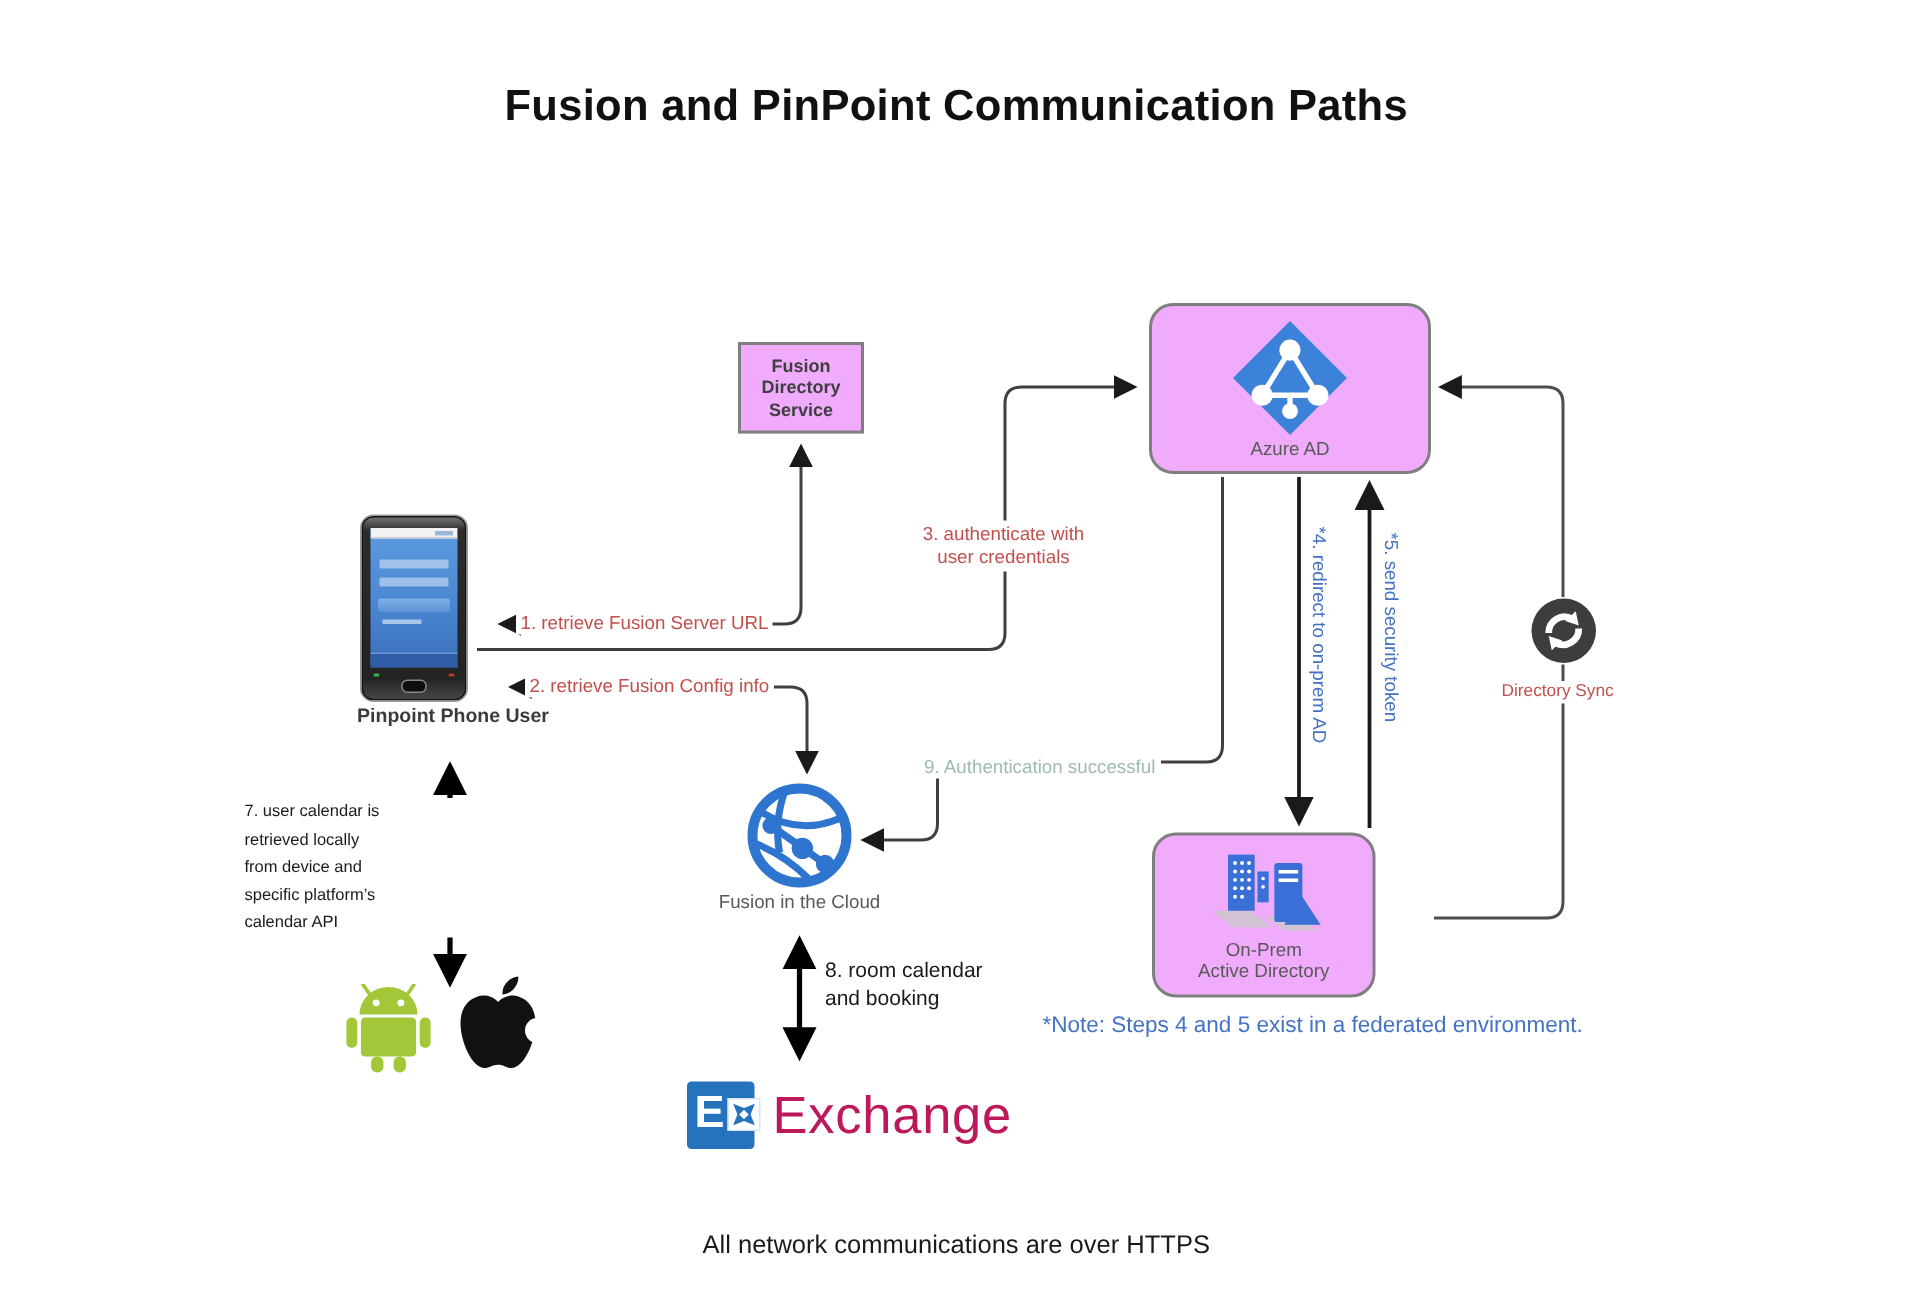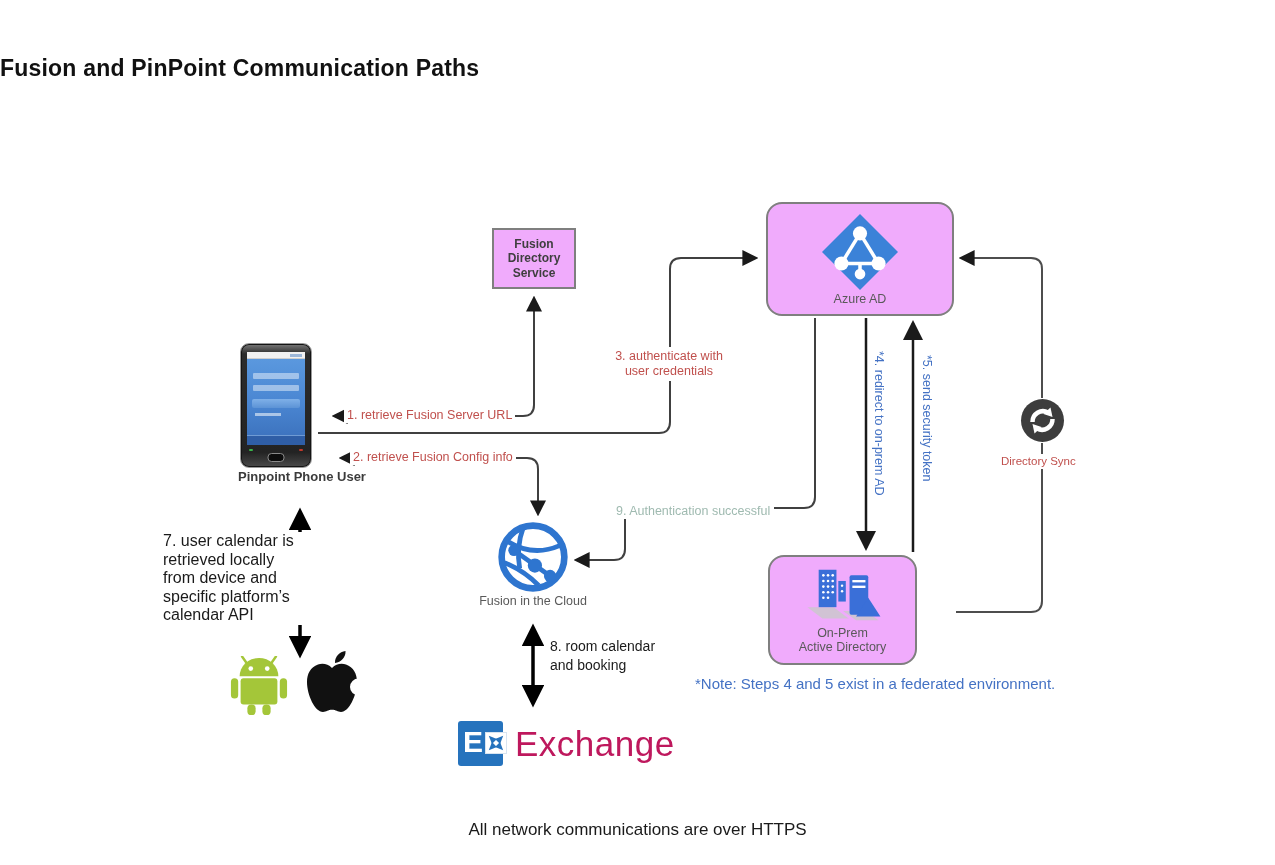--- a/index.html
+++ b/index.html
@@ -12,21 +12,22 @@
     width: 1275px;
     height: 865px;
     background: #ffffff;
     overflow: hidden;
   }
   #connectors { position: absolute; left: 0; top: 0; width: 1275px; height: 865px; }
 
   .title {
     position: absolute;
     left: 0; right: 0; top: 55px;
-    font-size: 23px;
+    text-align: center;
+    font-size: 29px;
     font-weight: 700;
     color: #111111;
     letter-spacing: 0.2px;
   }
 
   
   .node-box {
     position: absolute;
     background: #f0abfc;
     border: 2px solid #7f7f7f;
@@ -55,21 +56,21 @@
     line-height: 15px;
   }
   .red { color: #c0504d; }
   .blue { color: #4472c4; }
   .teal { color: #9fbab0; }
 
   .lbl-step1 { left: 344px; top: 408px; padding: 0 3px; }
   .lbl-step2 { left: 350px; top: 450px; padding: 0 3px; }
   .lbl-step3 { left: 598px; top: 347px; width: 142px; text-align: center; padding: 2px 4px; }
   .lbl-step6 { left: 612px; top: 504px; padding: 0 4px; }
-  .lbl-step7 { left: 163px; top: 532px; width: 140px; font-size: 16px; line-height: 18.5px; color:#1a1a1a; }
+  .lbl-step7 { left: 163px; top: 532px; width: 140px; font-size: 11px; line-height: 18.5px; color:#1a1a1a; }
   .lbl-step8 { left: 550px; top: 637px; font-size: 14px; line-height: 19px; color:#1a1a1a; }
 
   .vlabel {
     position: absolute;
     writing-mode: vertical-rl;
     white-space: nowrap;
     background: #ffffff;
     font-size: 12.5px;
     padding: 3px 1px;
   }

